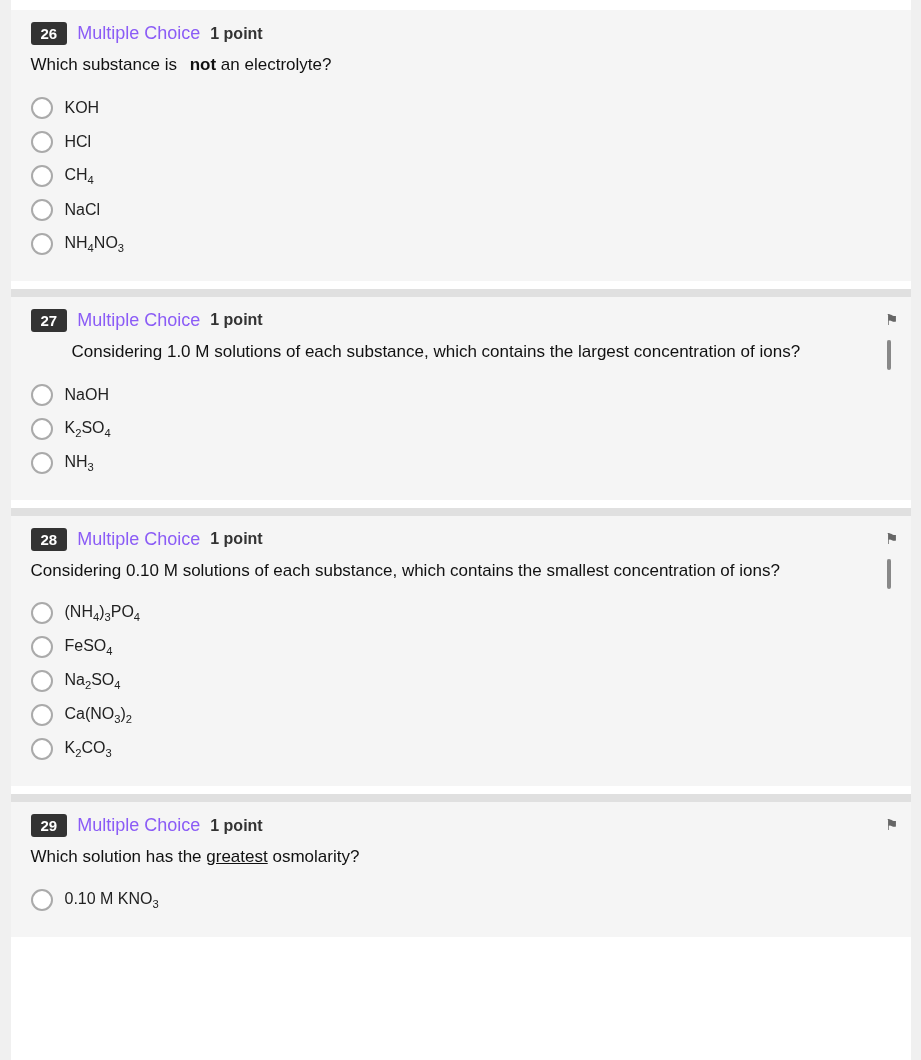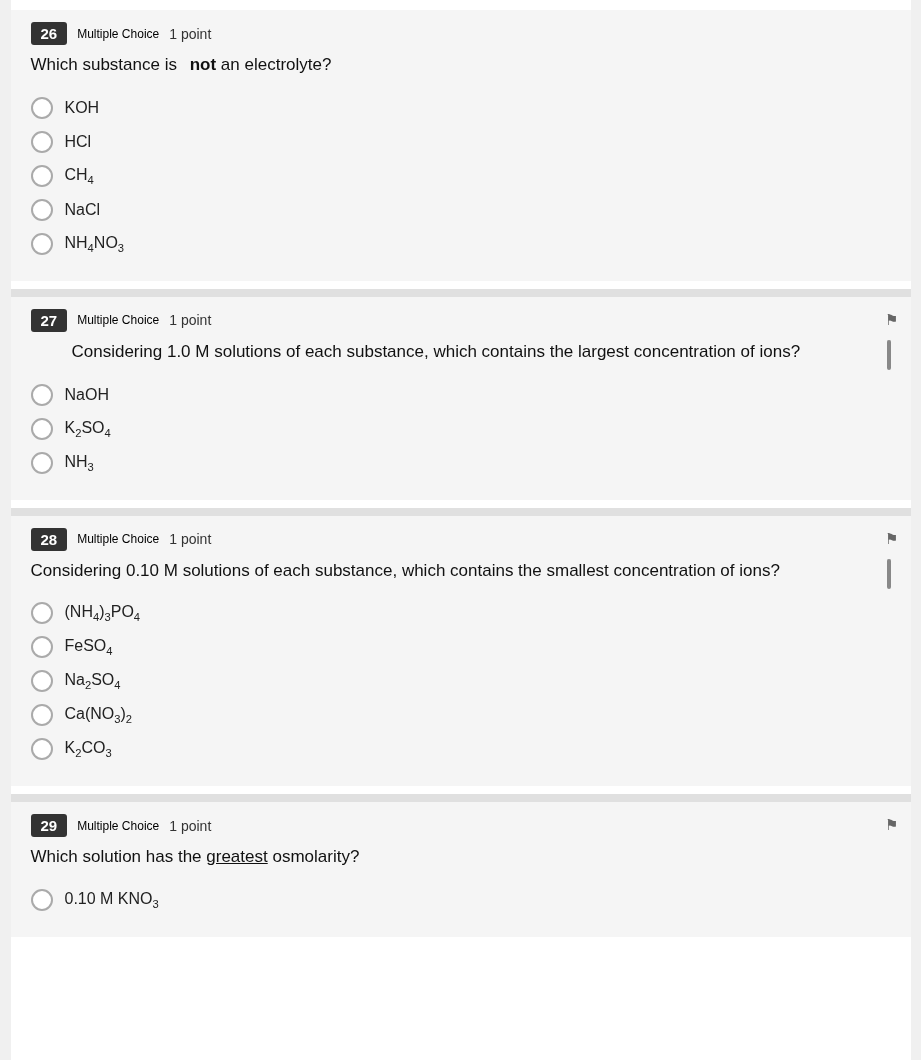--- a/index.html
+++ b/index.html
@@ -44,27 +44,28 @@
       color: #ffffff;
       font-size: 15px;
       font-weight: bold;
       padding: 3px 10px;
       border-radius: 3px;
       min-width: 36px;
       text-align: center;
     }
 
     .question-type {
-      font-size: 12px;
-      color: #000000;
+      font-size: 18px;
+      color: #8b5cf6;
     }
 
     .question-points {
-      font-size: 14px;
+      font-size: 16px;
       color: #333333;
+      font-weight: bold;
     }
 
     .question-text {
       font-size: 17px;
       color: #111111;
       margin-bottom: 14px;
       line-height: 1.4;
     }
 
     .question-text strong {

